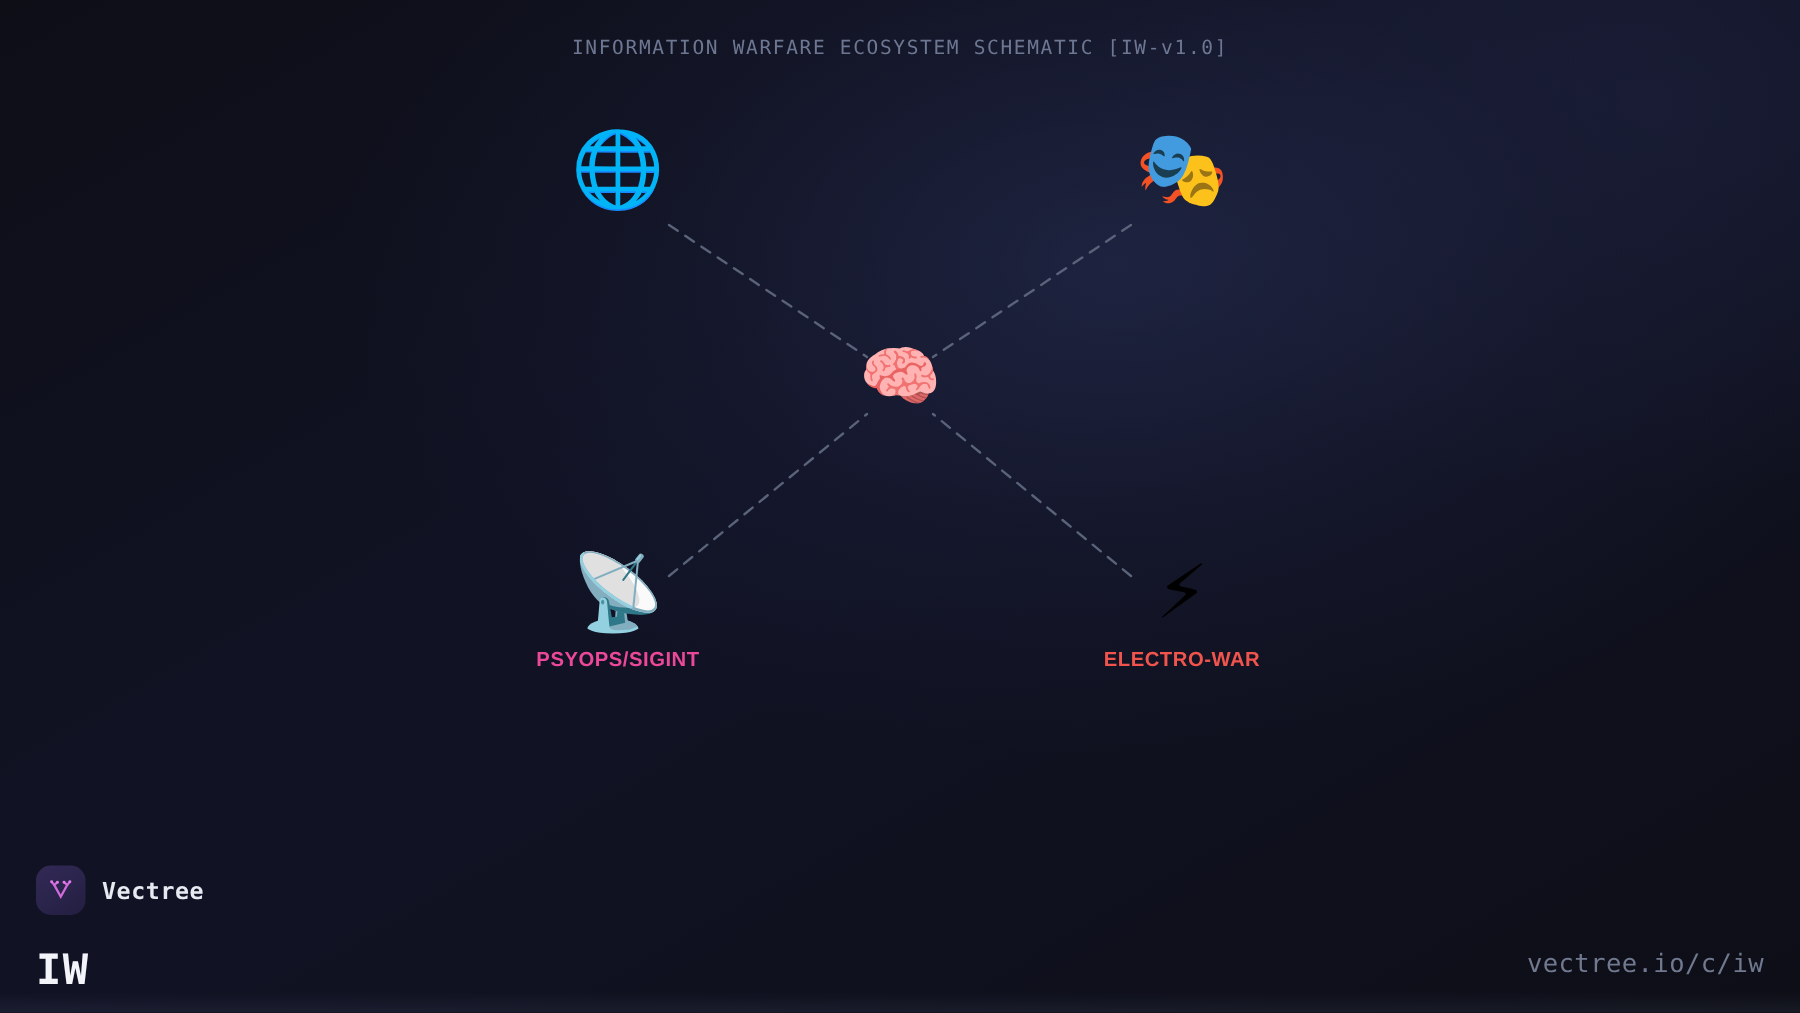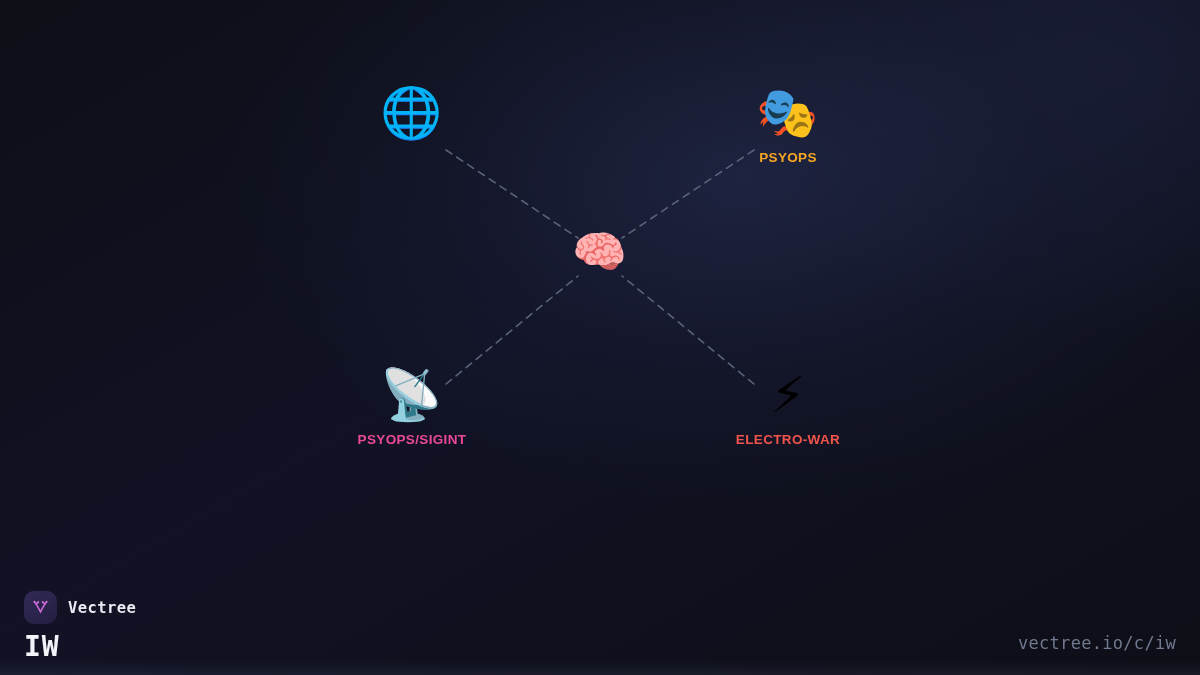--- a/index.html
+++ b/index.html
@@ -90,21 +90,21 @@
   #node-osint-sigint .node-icon,
   #node-electro-war  .node-icon { font-size: 50px; height: 56px; }
   #node-cognitive    .node-icon { font-size: 44px; height: 50px; }
 
   .node-label-spacer { height: 6px; }
 
   
   #footer-brand {
     position: absolute;
     left: 24px;
-    bottom: 51px;
+    bottom: 65px;
     display: flex;
     align-items: center;
     gap: 11px;
   }
   #brand-logo {
     width: 33px;
     height: 33px;
     border-radius: 10px;
     background: linear-gradient(145deg, #322a56 0%, #241e41 100%);
     display: flex;
@@ -137,39 +137,39 @@
     font-size: 17px;
     color: #70798f;
     letter-spacing: 0.3px;
   }
 </style>
 </head>
 <body>
 
 <div id="canvas">
 
+  <div id="schematic-title">INFORMATION WARFARE ECOSYSTEM SCHEMATIC [IW-v1.0]</div>
 
   <svg id="edges" viewBox="0 0 1200 675" xmlns="http://www.w3.org/2000/svg">
     <g stroke="#5a6379" stroke-width="1.6" stroke-dasharray="7 6" fill="none" stroke-linecap="round">
       <line x1="446" y1="150" x2="578" y2="238"></line>
       <line x1="754" y1="150" x2="622" y2="238"></line>
       <line x1="446" y1="384" x2="578" y2="276"></line>
       <line x1="754" y1="384" x2="622" y2="276"></line>
     </g>
   </svg>
 
   <div class="node" id="node-cyber-infra">
     <span class="node-icon">🌐</span>
     <div class="node-label-spacer"></div>
   </div>
 
   <div class="node" id="node-psyops">
     <span class="node-icon">🎭</span>
     <div class="node-label-spacer"></div>
-    <span class="node-label" style="color:#f5a623">PSYOPS</span>
   </div>
 
   <div class="node" id="node-cognitive">
     <span class="node-icon">🧠</span>
     <div class="node-label-spacer"></div>
   </div>
 
   <div class="node" id="node-osint-sigint">
     <span class="node-icon">📡</span>
     <div class="node-label-spacer"></div>

